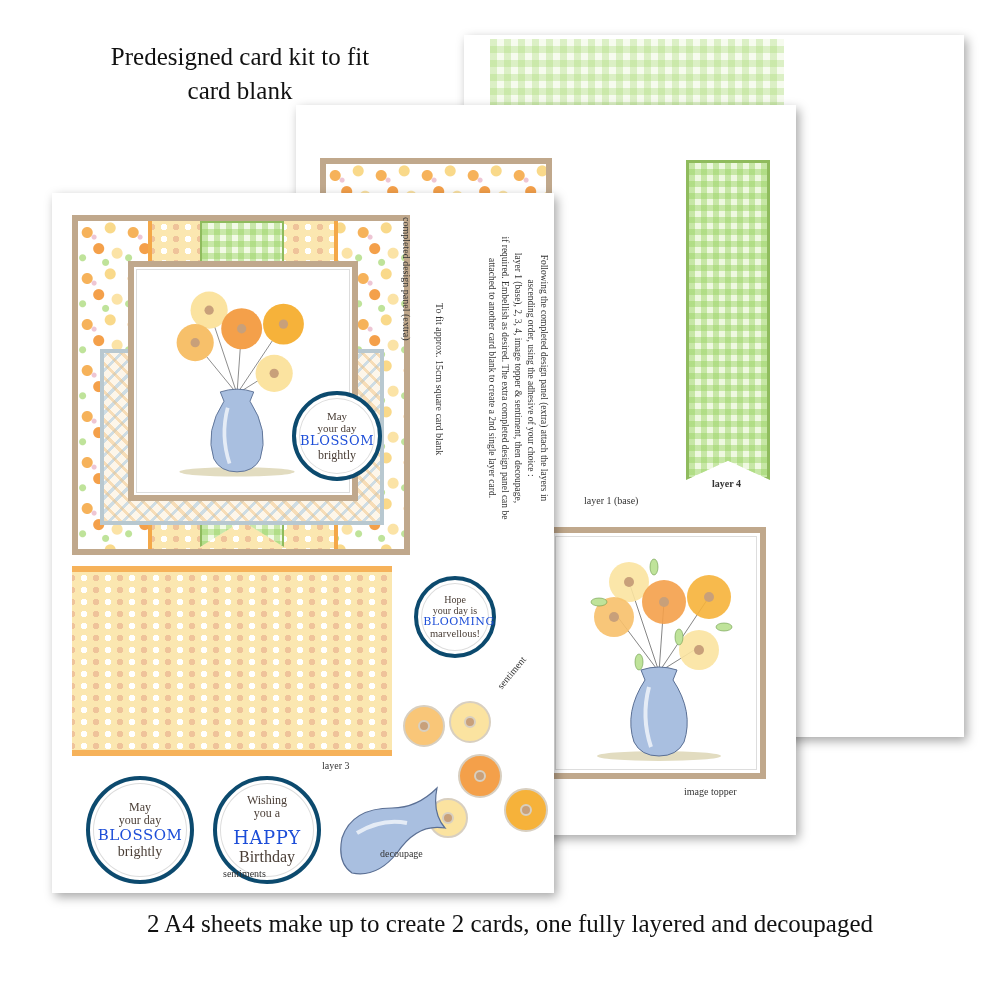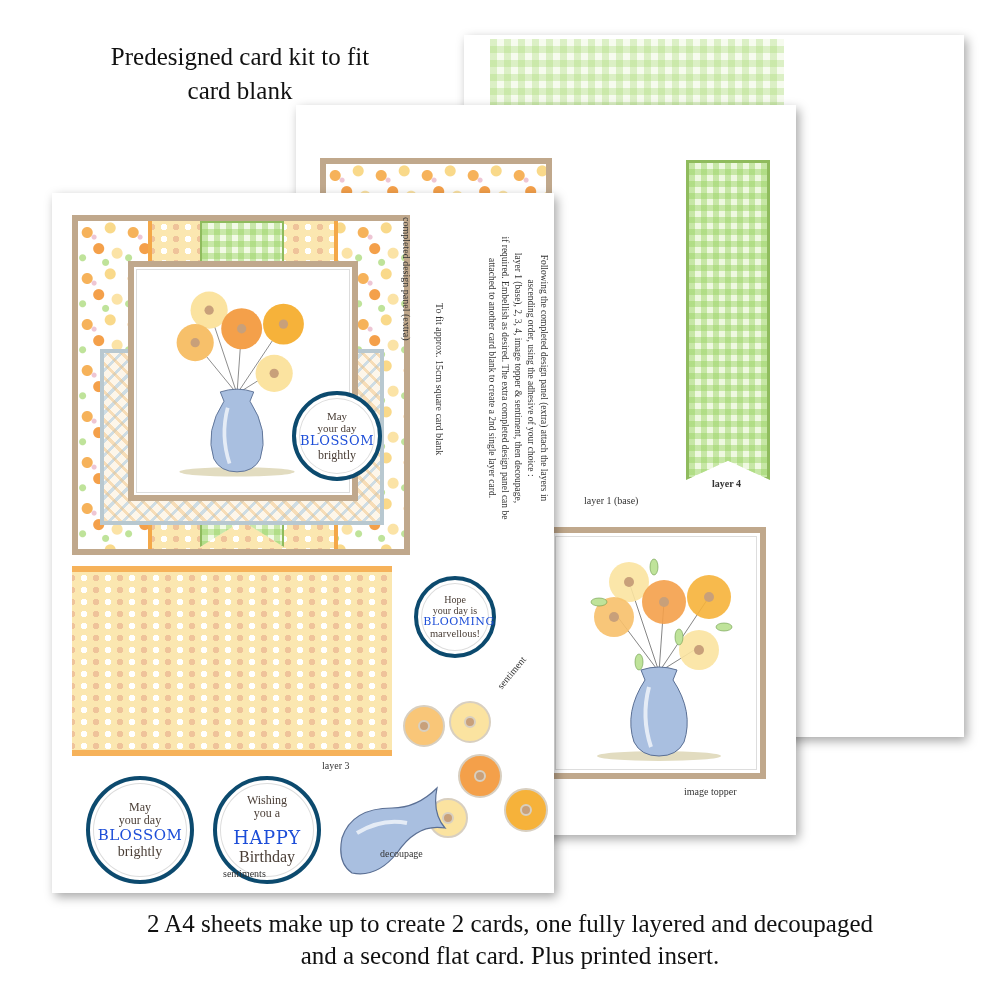--- a/index.html
+++ b/index.html
@@ -240,14 +240,13 @@
     <span class="line">Wishing</span>
     <span class="line">you a</span>
     <span class="line big" style="font-size:18px;margin-top:8px;">HAPPY</span>
     <span class="line" style="font-size:16px;">Birthday</span>
   </div>
   <div class="small-label" style="left:130px; top:675px;margin-left:41px;">sentiments</div>
 </div>
 
 <div class="caption caption-bottom">
   <div>2 A4 sheets make up to create 2 cards, one fully layered and decoupaged</div>
-  <div>and a second flat card. Plus printed insert.</div>
 </div>
 
 </body></html>

